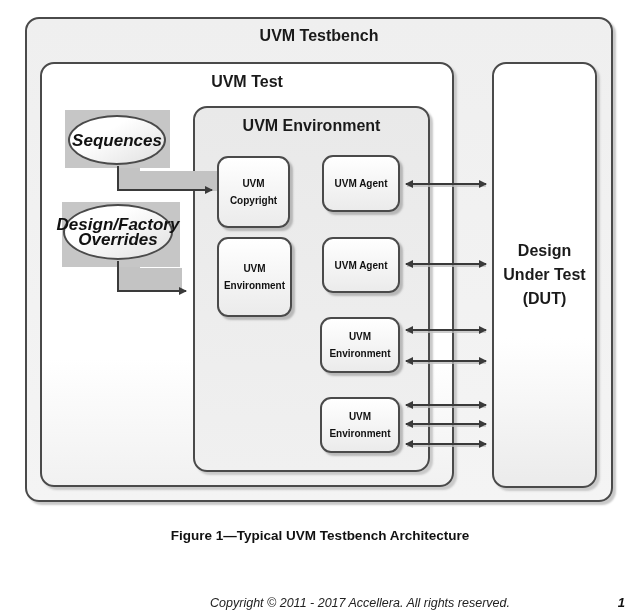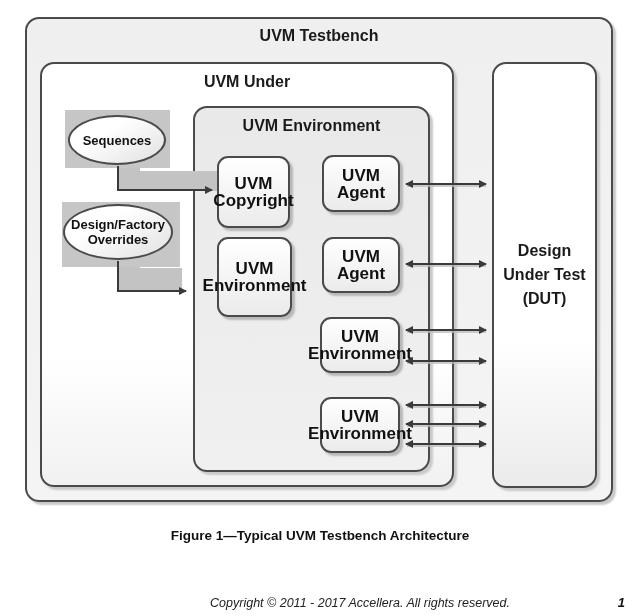--- a/index.html
+++ b/index.html
@@ -39,42 +39,43 @@
   .dut-line { font-weight: bold; font-size: 16px; line-height: 24px; text-align: center; white-space: nowrap; }
 
   .block {
     position: absolute;
     border: 2px solid #4a4a4a;
     border-radius: 11px;
     box-sizing: border-box;
     background: linear-gradient(180deg, #ffffff, #ebebeb);
     box-shadow: 3px 3px 2px rgba(140,140,140,0.55);
     display: flex; flex-direction: column; align-items: center; justify-content: center;
-    font-weight: bold; font-size: 17px; line-height: 17px; text-align: center;
+    font-weight: bold; font-size: 10px; line-height: 17px; text-align: center;
     color: #111111;
   }
   .sequencer-block  { left: 217px; top: 156px; width: 73px; height: 72px; }
   .scoreboard-block { left: 217px; top: 237px; width: 75px; height: 80px; }
   .agent-top-block  { left: 322px; top: 155px; width: 78px; height: 57px; }
   .agent-mid-block  { left: 322px; top: 237px; width: 78px; height: 56px; }
   .envblk-top-block { left: 320px; top: 317px; width: 80px; height: 56px; }
   .envblk-bot-block { left: 320px; top: 397px; width: 80px; height: 56px; }
 
   .ellipse-shadow { position: absolute; background: #c6c6c6; }
   .seq-shadow  { left: 65px; top: 110px; width: 105px; height: 58px; }
   .cfg-shadow  { left: 62px; top: 202px; width: 118px; height: 65px; }
   .ellipse {
     position: absolute;
     border: 2px solid #4a4a4a;
     border-radius: 50%;
     box-sizing: border-box;
     background: linear-gradient(150deg, #ffffff 35%, #e0e0e0);
     display: flex; flex-direction: column; align-items: center; justify-content: center;
-    font-weight: bold; font-size: 13px; line-height: 15px; text-align: center;
-    color: #111111;
+    font-weight: bold; font-size: 17px; line-height: 15px; text-align: center;
+    color: #111111;
+    font-style: italic;
   }
   .seq-ellipse { left: 68px; top: 115px; width: 98px; height: 50px; }
   .cfg-ellipse { left: 63px; top: 204px; width: 110px; height: 56px; }
 
   .overlay { position: absolute; left: 0; top: 0; width: 640px; height: 616px; pointer-events: none; }
 
   .caption {
     position: absolute;
     left: 0; top: 528px; width: 640px;
     text-align: center;
@@ -102,21 +103,21 @@
 </head>
 <body>
 
 <div class="page">
 
   <div class="box outer-box">
     <span class="box-title">UVM Testbench</span>
   </div>
 
   <div class="box test-box">
-    <span class="box-title">UVM Under</span>
+    <span class="box-title">UVM Test</span>
   </div>
 
   <div class="box env-box">
     <span class="box-title">UVM Environment</span>
   </div>
 
   <div class="box dut-box">
     <div class="dut-line">Design</div>
     <div class="dut-line">Under Test</div>
     <div class="dut-line">(DUT)</div>

